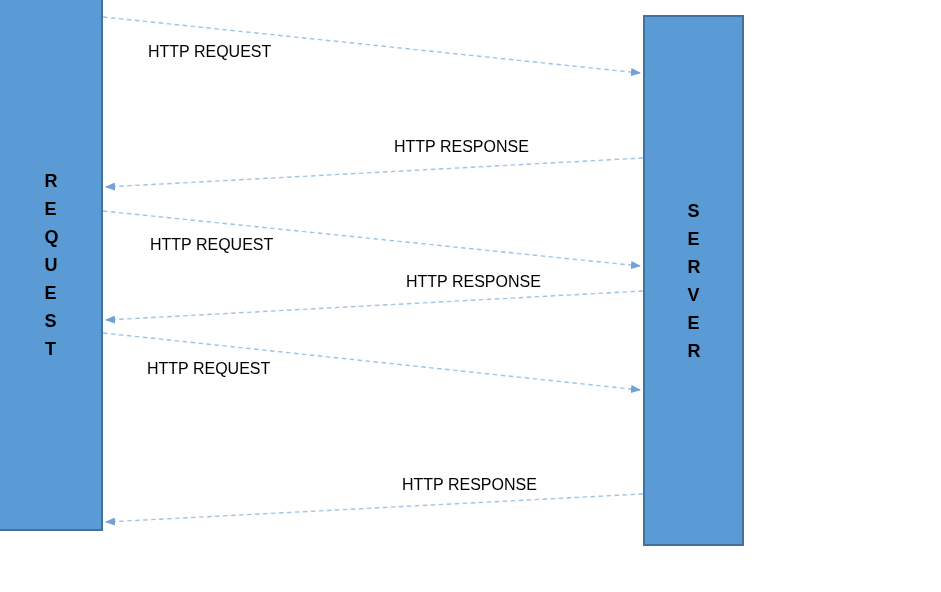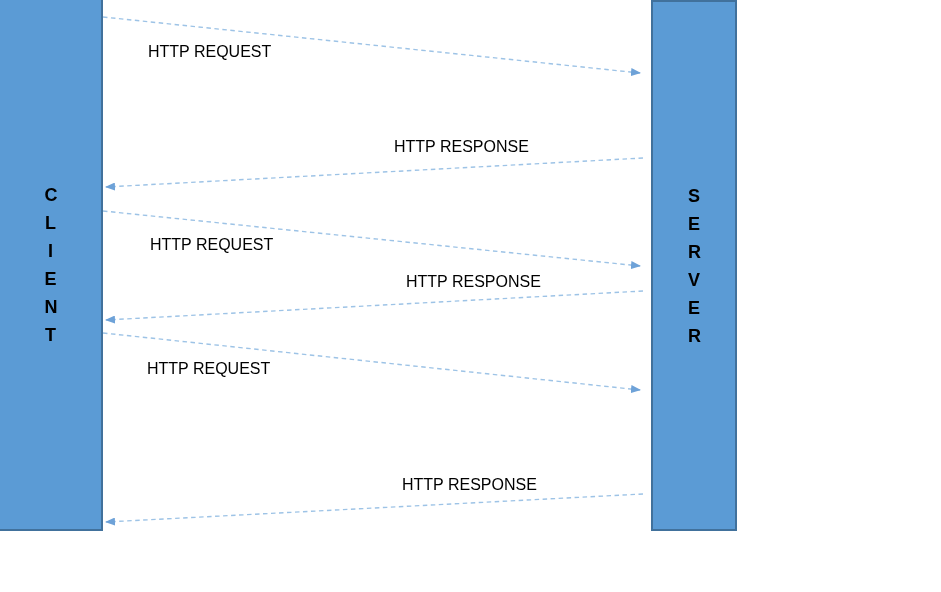--- a/index.html
+++ b/index.html
@@ -44,24 +44,23 @@
     justify-content: center;
   }
   .box.client {
     left: -2px;
     top: -2px;
     width: 105px;
     height: 533px;
   }
   .box.server {
     left: 643px;
-    top: 0px;
-    width: 86px;
+    top: 15px;
+    width: 101px;
     height: 531px;
-    margin-left: 8px;
   }
   .box-label {
     width: 12px;
     word-break: break-all;
     text-align: center;
     font-size: 18px;
     font-weight: bold;
     line-height: 28px;
     color: var(--text);
     letter-spacing: 0;
@@ -93,21 +92,21 @@
     </defs>
     <line class="flow" x1="103" y1="17" x2="640" y2="73" marker-end="url(#ah)"></line>
     <line class="flow" x1="643" y1="158" x2="106" y2="187" marker-end="url(#ah)"></line>
     <line class="flow" x1="103" y1="211" x2="640" y2="266" marker-end="url(#ah)"></line>
     <line class="flow" x1="643" y1="291" x2="106" y2="320" marker-end="url(#ah)"></line>
     <line class="flow" x1="103" y1="333" x2="640" y2="390" marker-end="url(#ah)"></line>
     <line class="flow" x1="643" y1="494" x2="106" y2="522" marker-end="url(#ah)"></line>
   </svg>
 
   <div class="box client">
-    <div class="box-label">CLIENT</div>
+    <div class="box-label">REQUEST</div>
   </div>
 
   <div class="box server">
     <div class="box-label">SERVER</div>
   </div>
 
   <div class="msg-label m0">HTTP REQUEST</div>
   <div class="msg-label m1">HTTP RESPONSE</div>
   <div class="msg-label m2">HTTP REQUEST</div>
   <div class="msg-label m3">HTTP RESPONSE</div>

